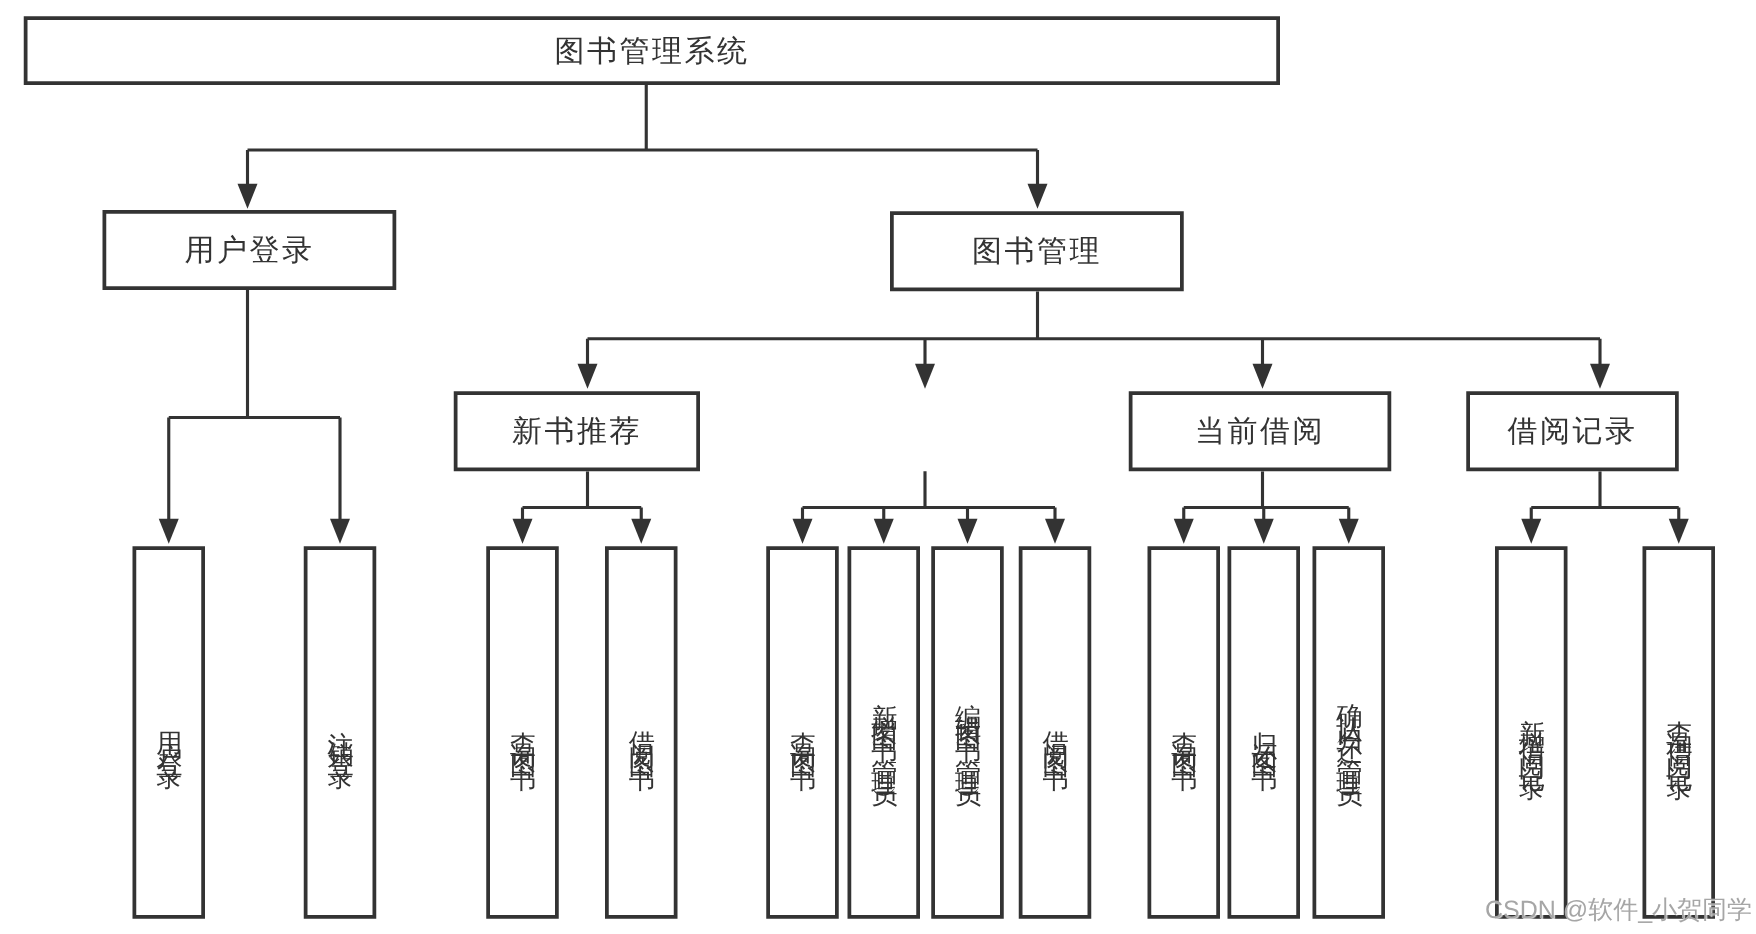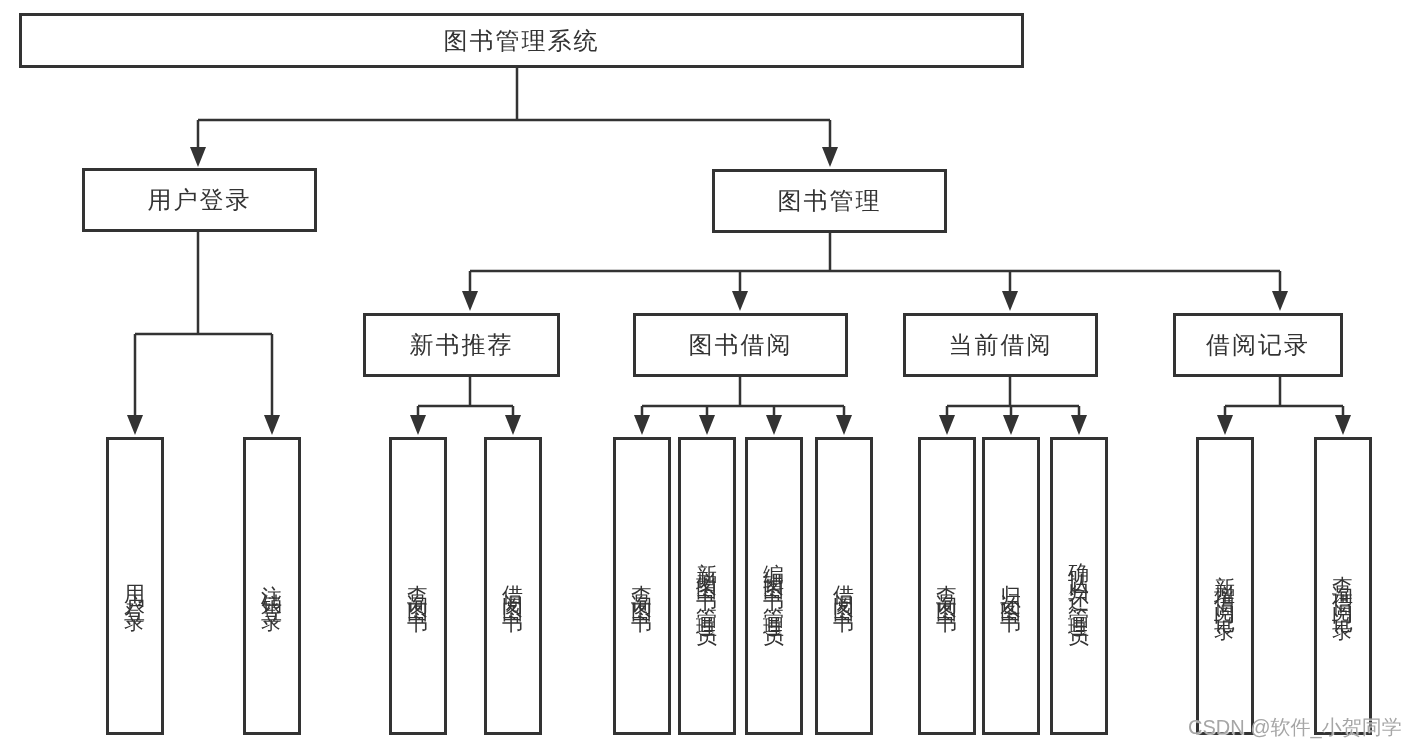--- a/index.html
+++ b/index.html
@@ -131,24 +131,21 @@
   <div class="node" style="left:82px;top:168px;width:235px;height:64px;">
     <span>用户登录</span>
   </div>
   <div class="node" style="left:712px;top:169px;width:235px;height:64px;text-align:center;">
     <span>图书管理</span>
   </div>
 
   <div class="node" style="left:363px;top:313px;width:197px;height:64px;">
     <span>新书推荐</span>
   </div>
-  <div class="node" style="left:633px;top:313px;width:215px;height:64px;">
-    <span>图书借阅</span>
-  </div>
-  <div class="node" style="left:903px;top:313px;width:195px;height:64px;">
+  <div class="node" style="left:903px;top:313px;width:210px;height:64px;">
     <span>当前借阅</span>
   </div>
   <div class="node" style="left:1173px;top:313px;width:170px;height:64px;">
     <span>借阅记录</span>
   </div>
 
   <div class="leaf" style="left:106px;">
     <span class="vtext">用户登录</span>
   </div>
   <div class="leaf" style="left:243px;">

